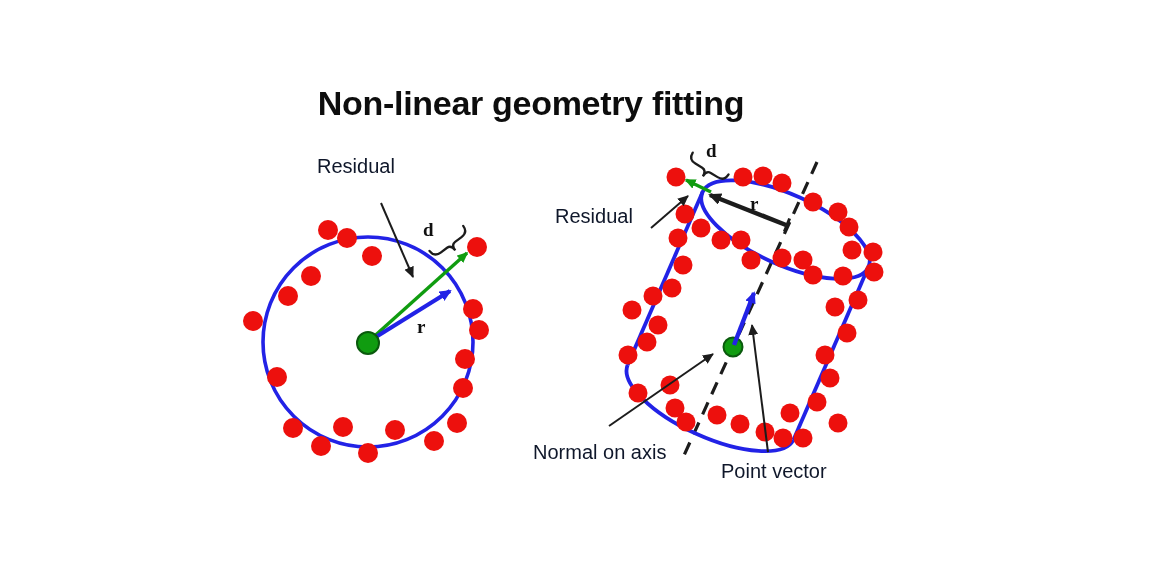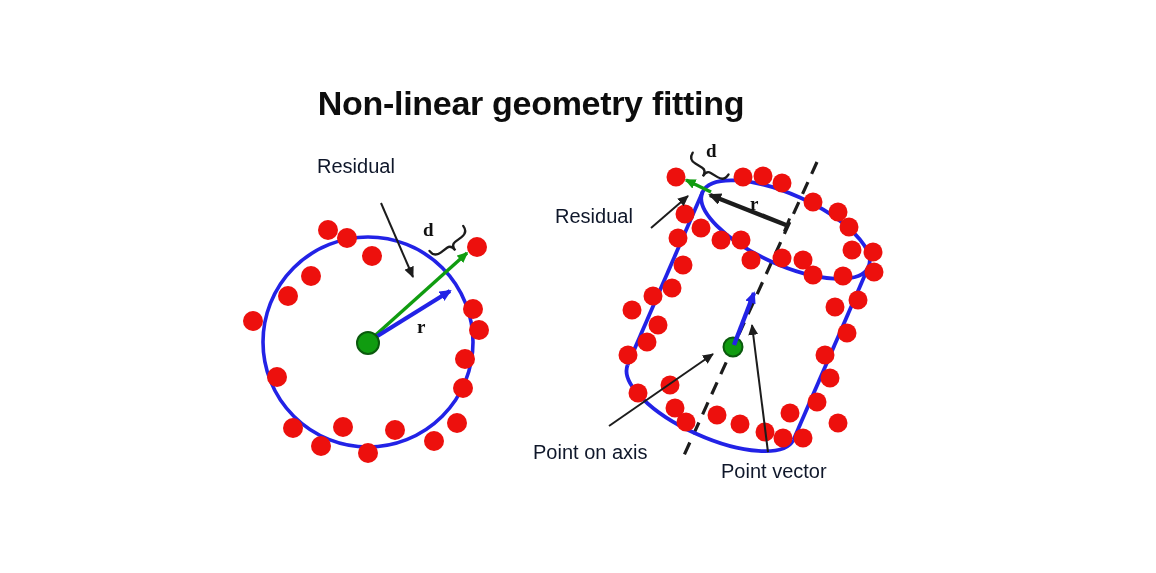--- a/index.html
+++ b/index.html
@@ -164,15 +164,15 @@
 
   <h1 class="title">Non-linear geometry fitting</h1>
 
   <div class="lbl" style="left:317px;top:155px">Residual</div>
   <div class="mlbl" style="left:423px;top:219px">d</div>
   <div class="mlbl" style="left:417px;top:316px">r</div>
 
   <div class="lbl" style="left:555px;top:205px">Residual</div>
   <div class="mlbl" style="left:706px;top:140px">d</div>
   <div class="mlbl" style="left:750px;top:193px">r</div>
-  <div class="lbl" style="left:533px;top:441px">Point on axis</div>
+  <div class="lbl" style="left:533px;top:441px">Normal on axis</div>
   <div class="lbl" style="left:721px;top:460px">Point vector</div>
 </div>
 
 </body></html>

